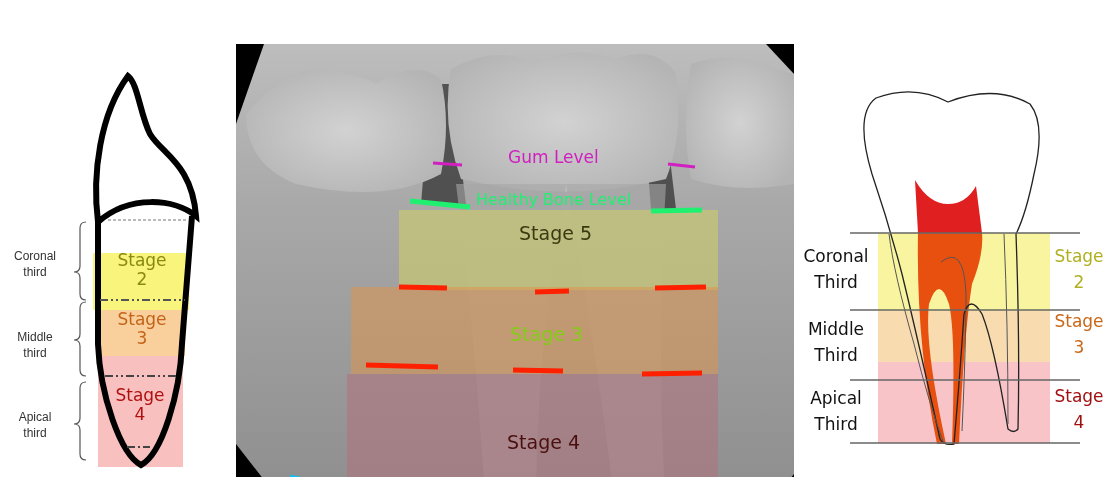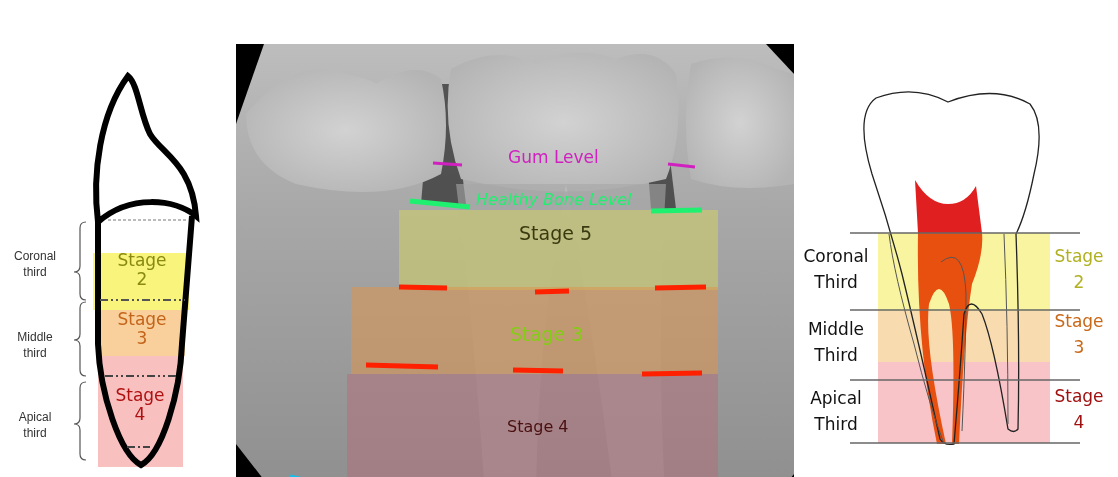--- a/index.html
+++ b/index.html
@@ -107,24 +107,24 @@
     <line x1="299" y1="248" x2="333" y2="247" stroke="#ff2000" stroke-width="5"></line>
     <line x1="419" y1="244" x2="470" y2="243" stroke="#ff2000" stroke-width="5"></line>
     <line x1="130" y1="321" x2="202" y2="323" stroke="#ff2000" stroke-width="5"></line>
     <line x1="277" y1="326" x2="327" y2="327" stroke="#ff2000" stroke-width="5"></line>
     <line x1="406" y1="330" x2="466" y2="329" stroke="#ff2000" stroke-width="5"></line>
     <line x1="54" y1="433" x2="174" y2="460" stroke="#10c0f0" stroke-width="5"></line>
     <line x1="305" y1="467" x2="483" y2="470" stroke="#10c0f0" stroke-width="5"></line>
   </svg>
 
   <div class="xlabel" style="left:272px;top:103px;font-size:17px;color:#d020c0;">Gum Level</div>
-  <div class="xlabel" style="left:240px;top:146px;font-size:16px;color:#20f070;font-style:italic;">Healthy Bone Level</div>
+  <div class="xlabel" style="left:240px;top:146px;font-size:16px;color:#20f070;">Healthy Bone Level</div>
   <div class="xlabel" style="left:283px;top:178px;font-size:19px;color:#3a3a10;">Stage 5</div>
   <div class="xlabel" style="left:274px;top:279px;font-size:19px;color:#84cc16;">Stage 3</div>
-  <div class="xlabel" style="left:271px;top:373px;font-size:16px;color:#4a1010;">Stage 4</div>
+  <div class="xlabel" style="left:271px;top:387px;font-size:19px;color:#4a1010;">Stage 4</div>
 </div>
 
 <div id="right-panel" class="panel">
   <div class="band" style="left:84px;top:189px;width:172px;height:78px;background:#f8f4a0;"></div>
   <div class="band" style="left:84px;top:267px;width:172px;height:51px;background:#f8dcb0;"></div>
   <div class="band" style="left:84px;top:318px;width:172px;height:81px;background:#f8c4c8;"></div>
 
   <svg width="324" height="477">
 
     <path d="M 121 136 Q 135 160 154 160 Q 172 160 182 142 L 188 189 L 124 189 Z" fill="#e02020"></path>

